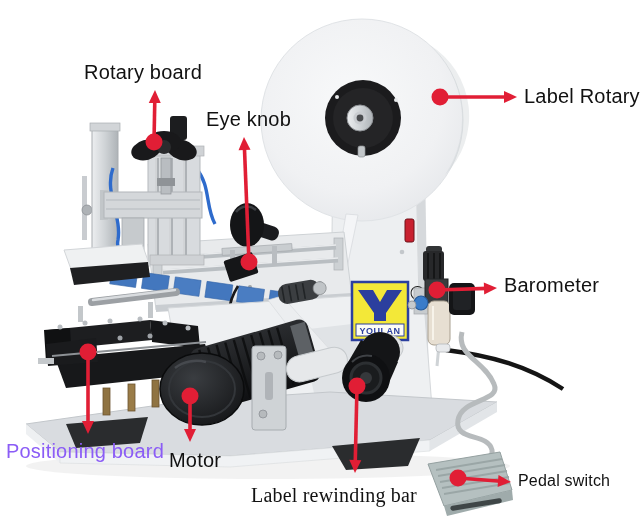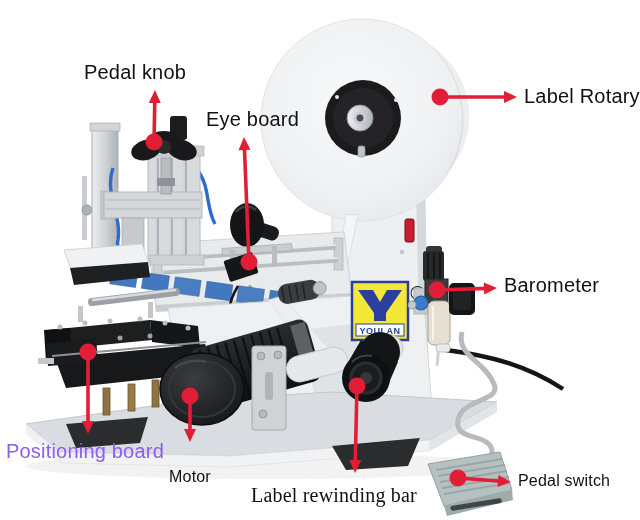--- a/index.html
+++ b/index.html
@@ -309,23 +309,23 @@
       <circle cx="190" cy="396" r="8.5" fill="#e11e35"></circle>
       <line x1="357" y1="386" x2="355.229824337698" y2="463.0026413101359" stroke="#e11e35" stroke-width="3.6"></line>
       <polygon points="355,473 349.300356425089,459.86553910055784 361.2971868529259,460.14132830579547" fill="#e11e35"></polygon>
       <circle cx="357" cy="386" r="8.5" fill="#e11e35"></circle>
       <line x1="458" y1="478" x2="501.0283587951339" y2="481.2474233052931" stroke="#e11e35" stroke-width="3.6"></line>
       <polygon points="511,482 497.5853204168499,487.00463501980073 498.4884124504982,475.03866557396134" fill="#e11e35"></polygon>
       <circle cx="458" cy="478" r="8.5" fill="#e11e35"></circle>
     </svg>
 
   <div id="callout-labels">
-      <div class="callout-label" style="left: 84px; top: 61px; color: rgb(17, 17, 17); font-size: 20px;">Pedal knob</div>
-      <div class="callout-label" style="left: 206px; top: 108px; color: rgb(17, 17, 17); font-size: 20px;">Eye board</div>
+      <div class="callout-label" style="left: 84px; top: 61px; color: rgb(17, 17, 17); font-size: 20px;">Rotary board</div>
+      <div class="callout-label" style="left: 206px; top: 108px; color: rgb(17, 17, 17); font-size: 20px;">Eye knob</div>
       <div class="callout-label" style="left: 524px; top: 85px; color: rgb(17, 17, 17); font-size: 20px;">Label Rotary</div>
       <div class="callout-label" style="left: 504px; top: 274px; color: rgb(17, 17, 17); font-size: 20px;">Barometer</div>
       <div class="callout-label" style="left: 6px; top: 440px; color: #8b5cf6; font-size: 20px;">Positioning board</div>
-      <div class="callout-label" style="left: 169px; top: 449px; color: rgb(17, 17, 17); font-size: 16px; margin-top: 16px;">Motor</div>
+      <div class="callout-label" style="left: 169px; top: 449px; color: rgb(17, 17, 17); font-size: 20px;">Motor</div>
       <div class="callout-label" style="left: 251px; top: 484px; color: rgb(17, 17, 17); font-size: 20px; font-family: Liberation Serif, serif;">Label rewinding bar</div>
       <div class="callout-label" style="left: 518px; top: 469px; color: rgb(17, 17, 17); font-size: 16px;">Pedal switch</div>
     </div>
 
 </div>
 
 </body></html>

